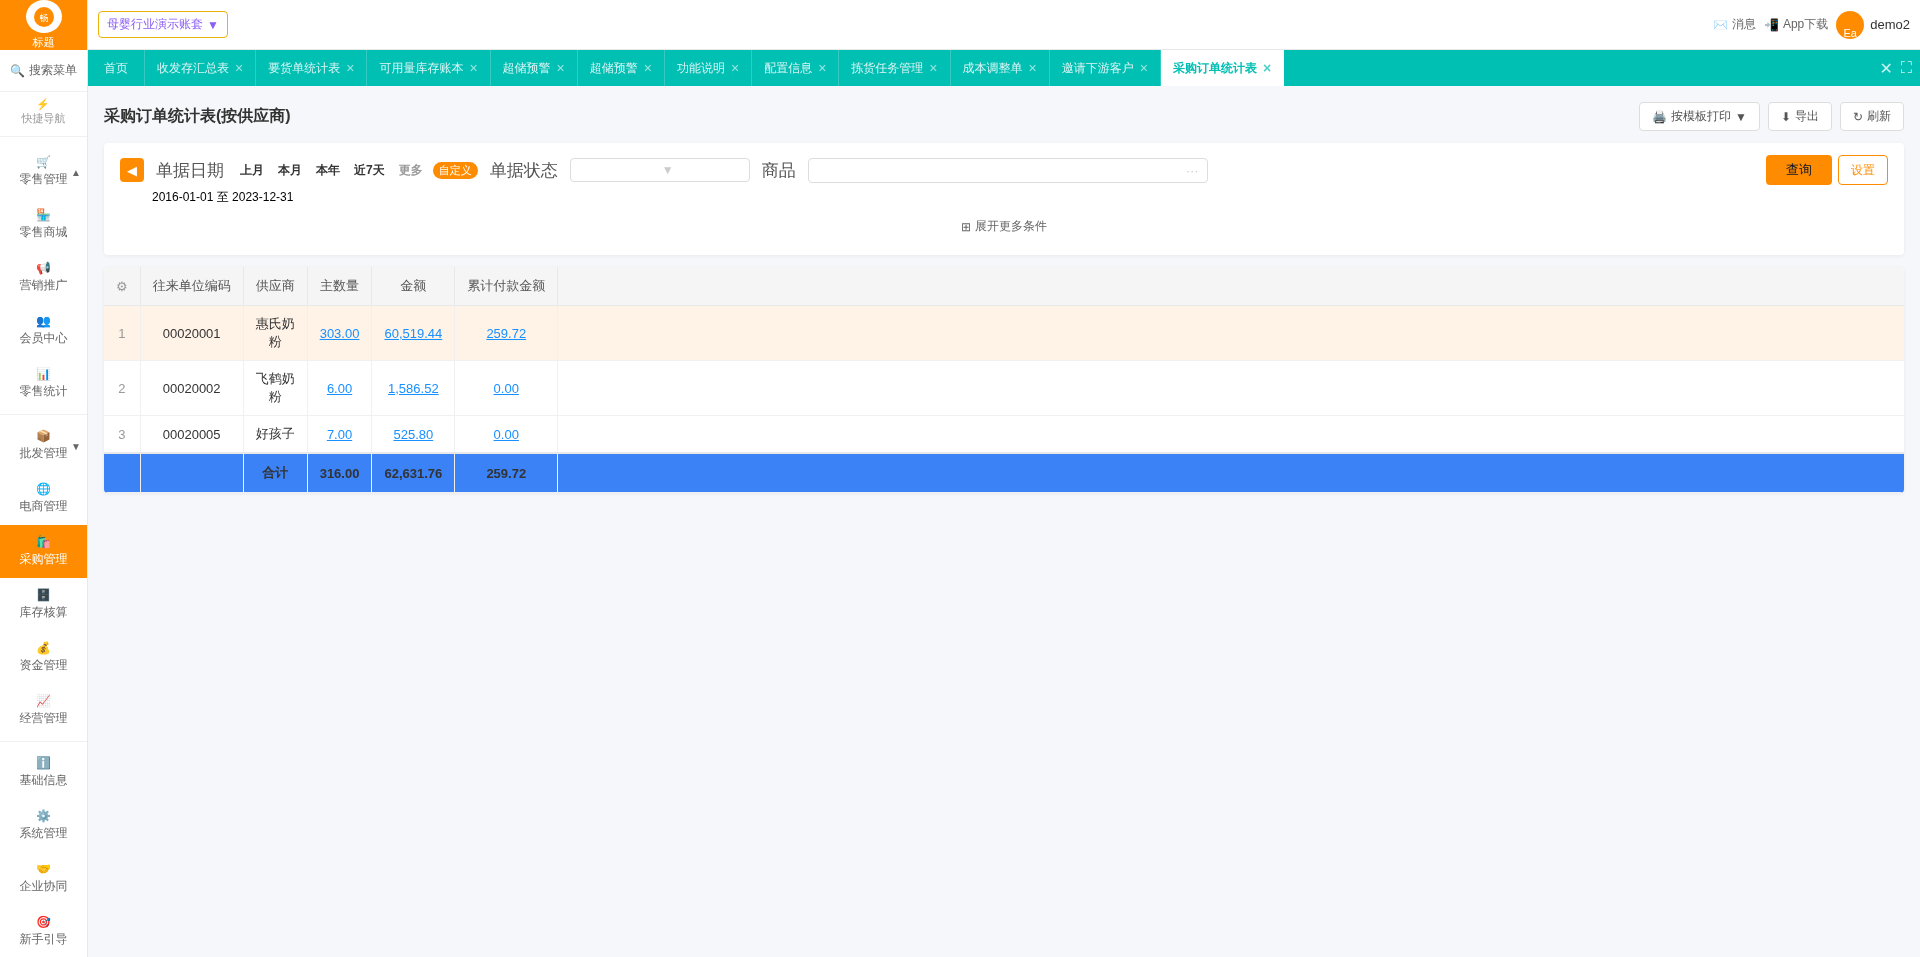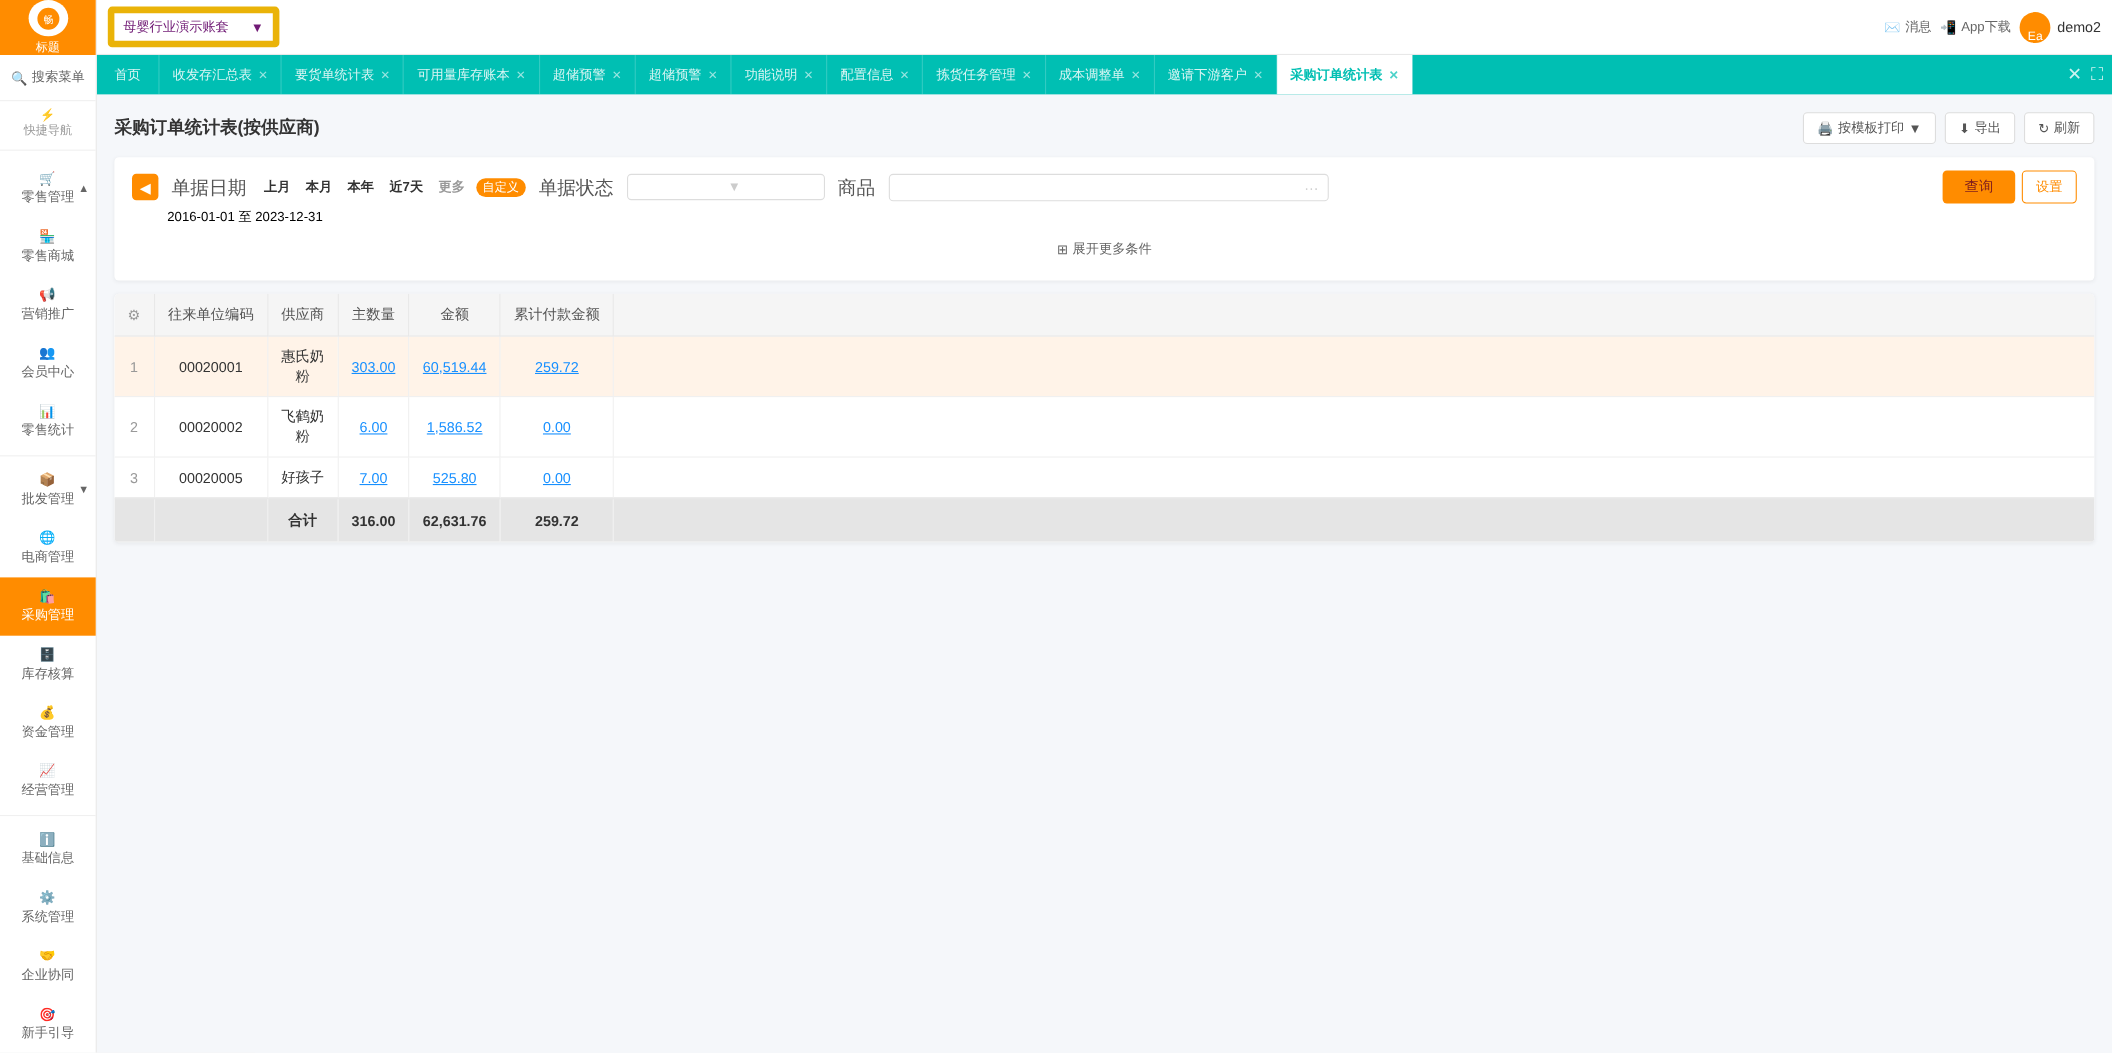--- a/index.html
+++ b/index.html
@@ -16,21 +16,21 @@
     .sidebar-nav-item { padding: 10px 6px; text-align: center; font-size: 12px; color: #666; cursor: pointer; display: flex; flex-direction: column; align-items: center; gap: 2px; position: relative; }
     .sidebar-nav-item.active { background: #ff8c00; color: #fff; }
     .sidebar-nav-item .nav-arrow { position: absolute; right: 6px; top: 50%; transform: translateY(-50%); font-size: 10px; }
     .sidebar-divider { height: 1px; background: #f0f0f0; margin: 4px 0; }
 
     
     .main { flex: 1; display: flex; flex-direction: column; overflow: hidden; }
 
     
     .top-bar { background: #fff; border-bottom: 1px solid #e8e8e8; display: flex; align-items: center; height: 50px; padding: 0 10px; gap: 8px; flex-shrink: 0; }
-    .workspace-selector { display: flex; align-items: center; gap: 20px; color: #701a75; font-size: 12px; cursor: pointer; padding: 4px 8px; border: 6px solid #eab308; border-radius: 4px; }
+    .workspace-selector { display: flex; align-items: center; gap: 4px; color: #8b5cf6; font-size: 12px; cursor: pointer; padding: 4px 8px; border: 1px solid #eab308; border-radius: 4px; }
 
     
     .tab-bar { background: #00bfb3; display: flex; align-items: center; height: 36px; flex-shrink: 0; overflow-x: auto; white-space: nowrap; }
     .tab-bar::-webkit-scrollbar { display: none; }
     .tab-item { display: inline-flex; align-items: center; padding: 0 12px; height: 36px; color: rgba(255,255,255,0.85); font-size: 12px; cursor: pointer; gap: 6px; border-right: 1px solid rgba(255,255,255,0.2); flex-shrink: 0; }
     .tab-item.active { background: #fff; color: #00bfb3; font-weight: bold; }
     .tab-item .tab-close { color: inherit; opacity: 0.7; font-size: 14px; line-height: 1; }
     .tab-home { padding: 0 16px; }
     .tab-bar-actions { margin-left: auto; display: flex; align-items: center; padding: 0 8px; gap: 8px; }
     .tab-bar-actions button { background: none; border: none; color: #fff; cursor: pointer; font-size: 16px; opacity: 0.8; }
@@ -54,38 +54,38 @@
     .filter-collapse-btn { width: 24px; height: 24px; background: #ff8c00; border-radius: 4px; display: flex; align-items: center; justify-content: center; color: #fff; cursor: pointer; flex-shrink: 0; }
     .filter-label { font-size: 17px; color: #555; white-space: nowrap; }
     .filter-date-shortcuts { display: flex; gap: 6px; align-items: center; }
     .filter-shortcut { font-size: 12px; color: #333; cursor: pointer; padding: 2px 4px; font-weight: bold; }
     .filter-shortcut.more { color: #999; }
     .filter-custom-badge { background: #ff8c00; color: #fff; font-size: 11px; padding: 1px 6px; border-radius: 10px; cursor: pointer; }
     .filter-select { display: flex; align-items: center; gap: 4px; border: 1px solid #ddd; border-radius: 4px; padding: 4px 8px; min-width: 200px; background: #fff; cursor: pointer; }
     .filter-select span { flex: 1; font-size: 12px; color: #999; }
     .filter-input { display: flex; align-items: center; border: 1px solid #ddd; border-radius: 4px; padding: 4px 8px; flex: 1; background: #fff; }
     .filter-input input { border: none; outline: none; font-size: 12px; flex: 1; }
-    .btn-query { background: #ff8c00; color: #7f1d1d; border: none; border-radius: 4px; padding: 6px 20px; font-size: 13px; cursor: pointer; white-space: nowrap; }
+    .btn-query { background: #ff8c00; color: #0f172a; border: none; border-radius: 4px; padding: 6px 20px; font-size: 13px; cursor: pointer; white-space: nowrap; }
     .btn-settings { background: #fff; color: #ff8c00; border: 1px solid #ff8c00; border-radius: 4px; padding: 5px 12px; font-size: 12px; cursor: pointer; }
     .filter-expand { display: flex; align-items: center; justify-content: center; padding: 8px; }
     .filter-expand-btn { display: flex; align-items: center; gap: 4px; color: #666; font-size: 12px; cursor: pointer; }
 
     
     .table-container { background: #fff; border-radius: 4px; box-shadow: 0 1px 4px rgba(0,0,0,0.06); overflow: hidden; }
     .data-table { width: 100%; border-collapse: collapse; }
     .data-table thead tr { background: #f5f5f5; }
     .data-table th { padding: 10px 12px; text-align: center; font-size: 13px; color: #555; font-weight: normal; border-bottom: 1px solid #e8e8e8; border-right: 1px solid #e8e8e8; white-space: nowrap; }
     .data-table th:last-child { border-right: none; }
     .data-table td { padding: 9px 12px; text-align: center; border-bottom: 1px solid #f0f0f0; border-right: 1px solid #f0f0f0; font-size: 13px; }
     .data-table td:last-child { border-right: none; }
     .data-table tbody tr.row-selected { background: #fff3e8; }
     .data-table .row-number { color: #999; }
     .data-table .link-val { color: #1890ff; text-decoration: underline; cursor: pointer; }
     .data-table .settings-col { width: 36px; color: #999; cursor: pointer; }
-    .tfoot-row { background: #e5e5e5; }
+    .tfoot-row { background: #3b82f6; }
     .tfoot-row td { font-weight: bold; padding: 10px 12px; border-top: 2px solid #e8e8e8; }
 
     
     .page-content::-webkit-scrollbar { width: 6px; }
     .page-content::-webkit-scrollbar-track { background: #f0f0f0; }
     .page-content::-webkit-scrollbar-thumb { background: #ccc; border-radius: 3px; }
   </style>
 </head>
 <body>
 

